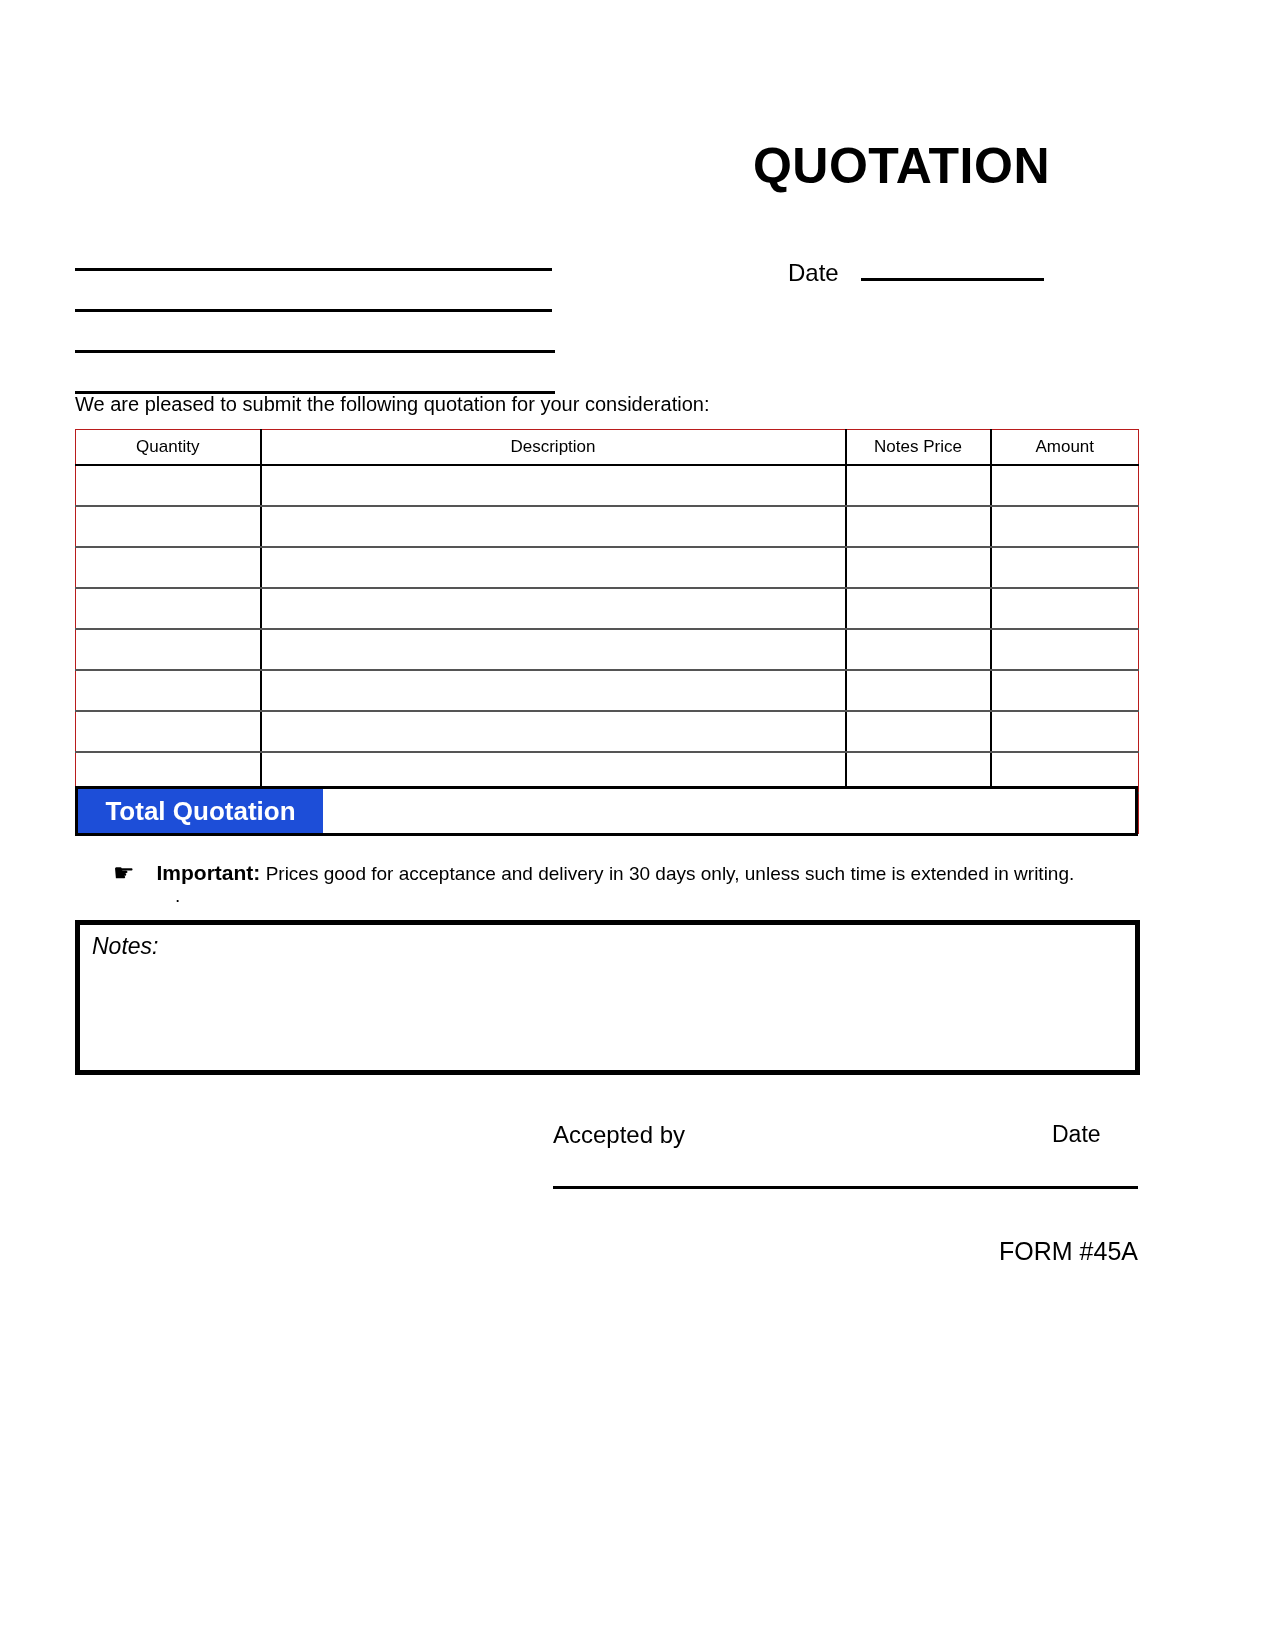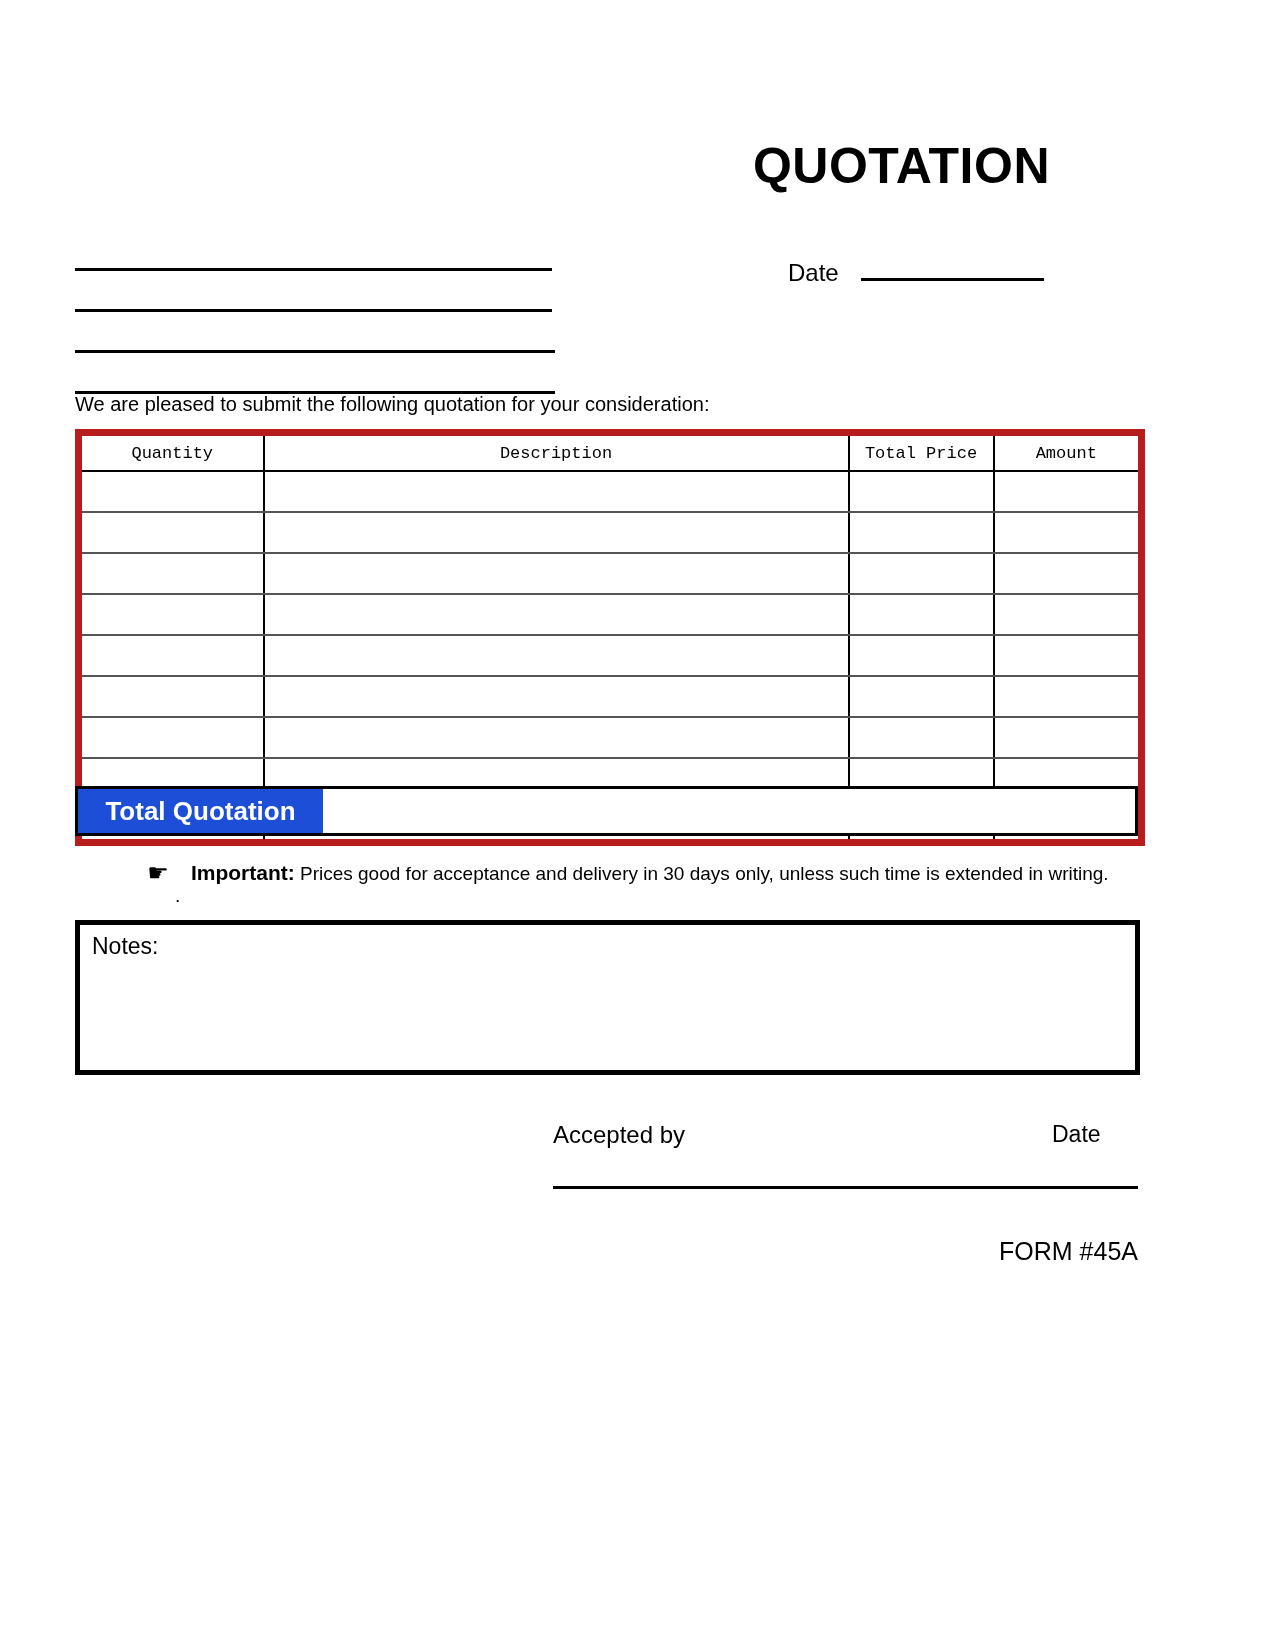--- a/index.html
+++ b/index.html
@@ -80,23 +80,22 @@
     font-size: 20px;
   }
 
   
   .items-table {
     position: absolute;
     left: 75px;
     top: 429px;
     width: 1063px;
     border-collapse: collapse;
-    border: 7px solid #b91c1c;
+    border: 1px solid #b91c1c;
     table-layout: fixed;
-    font-family: Liberation Mono, monospace;
   }
   .items-table col.c-qty   { width: 185px; }
   .items-table col.c-desc  { width: 585px; }
   .items-table col.c-unit  { width: 145px; }
   .items-table col.c-amt   { width: 148px; }
 
   .items-table th {
     font-size: 17px;
     font-weight: normal;
     text-align: center;
@@ -153,21 +152,20 @@
 
   
   .important {
     position: absolute;
     left: 113px;
     top: 858px;
     width: 1030px;
     font-size: 19px;
     line-height: 1.25;
     white-space: nowrap;
-    text-align: center;
   }
   .important .hand {
     font-size: 24px;
     margin-right: 22px;
     vertical-align: -1px;
   }
   .important .imp-label {
     font-weight: bold;
     font-size: 21px;
   }
@@ -184,20 +182,21 @@
     left: 75px;
     top: 920px;
     width: 1065px;
     height: 155px;
     border: 5px solid #000;
     box-sizing: border-box;
   }
   .notes-label {
     font-size: 23px;
     padding: 8px 0 0 12px;
+    font-style: italic;
   }
 
   
   .sig-accepted {
     position: absolute;
     left: 553px;
     top: 1121px;
     font-size: 24px;
   }
   .sig-date {
@@ -249,21 +248,21 @@
     <colgroup>
       <col class="c-qty">
         <col class="c-desc">
         <col class="c-unit">
         <col class="c-amt">
     </colgroup>
     <thead>
       <tr>
         <th>Quantity</th>
         <th>Description</th>
-        <th>Total Price</th>
+        <th>Notes Price</th>
         <th>Amount</th>
       </tr>
     </thead>
     <tbody>
       <tr>
         <td></td>
         <td></td>
         <td></td>
         <td></td>
       </tr>

